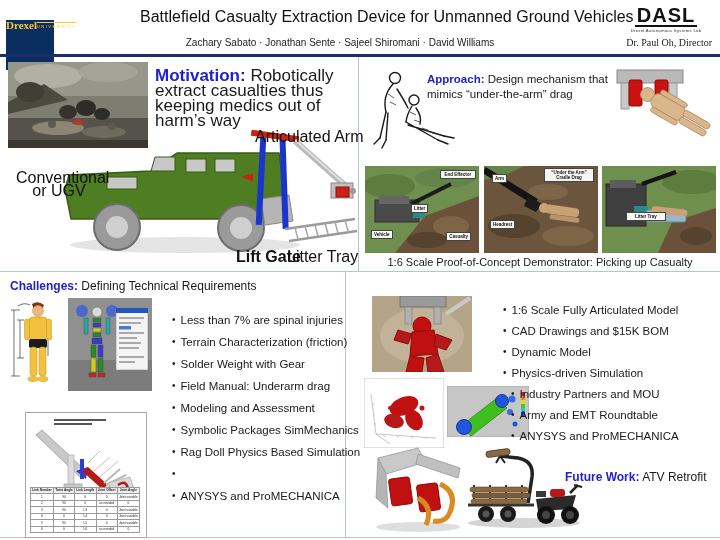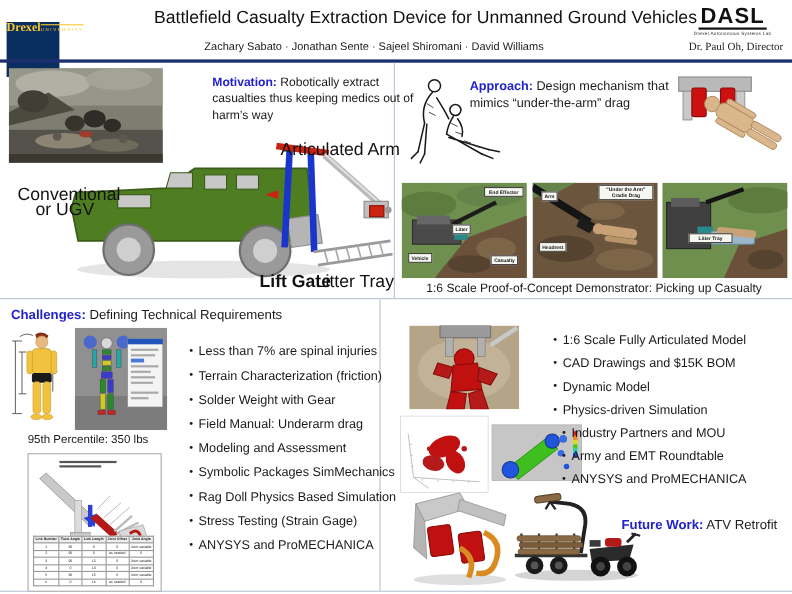--- a/index.html
+++ b/index.html
@@ -26,21 +26,21 @@
   .vline-bot{left:345px;top:272px;width:1px;height:265px;background:#b7c3d7;}
   .hline-bot{left:0;top:537px;width:720px;height:1px;background:#b7c3d7;}
 
   
   .h{color:#2222cc;font-weight:bold;}
   .sect{font-size:12px;line-height:15px;}
   .lbl{font-size:16px;color:#111;line-height:12.5px;}
 
   
   .war-photo{left:8px;top:62px;width:140px;height:86px;}
-  .motivation-text{left:155px;top:68px;width:197px;font-size:11px;line-height:15px;margin-left:38px;}
+  .motivation-text{left:155px;top:68px;width:197px;font-size:17px;line-height:15px;}
   .ugv{left:55px;top:127px;width:302px;height:134px;}
   .lbl-arm{left:255px;top:131px;}
   .lbl-endeff{left:272px;top:152px;width:80px;text-align:right;}
   .lbl-conv{left:16px;top:172px;width:86px;text-align:center;}
   .lbl-liftgate{left:236px;top:251px;font-weight:bold;}
   .lbl-littertray{left:287px;top:251px;}
 
   
   .drag-sketch{left:362px;top:64px;width:112px;height:94px;}
   .approach-text{left:427px;top:72px;width:192px;font-size:11.5px;line-height:15px;}
@@ -338,21 +338,20 @@
       <rect x="51" y="34" width="25" height="2"></rect>
         <rect x="51" y="39" width="18" height="2"></rect>
       <rect x="51" y="44" width="22" height="2"></rect>
         <rect x="51" y="49" width="20" height="2"></rect>
       <rect x="51" y="58" width="25" height="2"></rect>
         <rect x="51" y="63" width="16" height="2"></rect>
     </g>
     <rect x="51" y="28" width="12" height="3.5" fill="#4a7ad9"></rect>
   </svg>
 
-  <div class="abs percentile">95th Percentile: 350 lbs</div>
 
   <div class="abs kin-box">
     <div class="kin-title">
       <div style="width:52px;"></div>
       <div style="width:38px;"></div>
     </div>
     <svg class="kin-svg" viewBox="0 0 112 64" width="112" height="64">
       <polygon points="8,8 14,3 58,44 52,50" fill="#c9c9c9" stroke="#9a9a9a" stroke-width="0.8"></polygon>
       <rect x="40" y="28" width="6" height="30" fill="#dcdcdc" stroke="#aaa" stroke-width="0.7"></rect>
       <rect x="52" y="32" width="4" height="20" fill="#2a3fd9"></rect>
@@ -453,21 +452,20 @@
       <div class="bullet-item">
       <span class="dot">•</span>
       <span>Symbolic Packages SimMechanics</span>
     </div>
       <div class="bullet-item">
       <span class="dot">•</span>
       <span>Rag Doll Physics Based Simulation</span>
     </div>
       <div class="bullet-item">
       <span class="dot">•</span>
-      <span>Stress Testing (Strain Gage)</span>
     </div>
       <div class="bullet-item">
       <span class="dot">•</span>
       <span>ANYSYS and ProMECHANICA</span>
     </div>
     </div>
 
 
   <svg class="abs sim1" viewBox="0 0 100 76">
     <rect width="100" height="76" fill="#b4a488"></rect>

